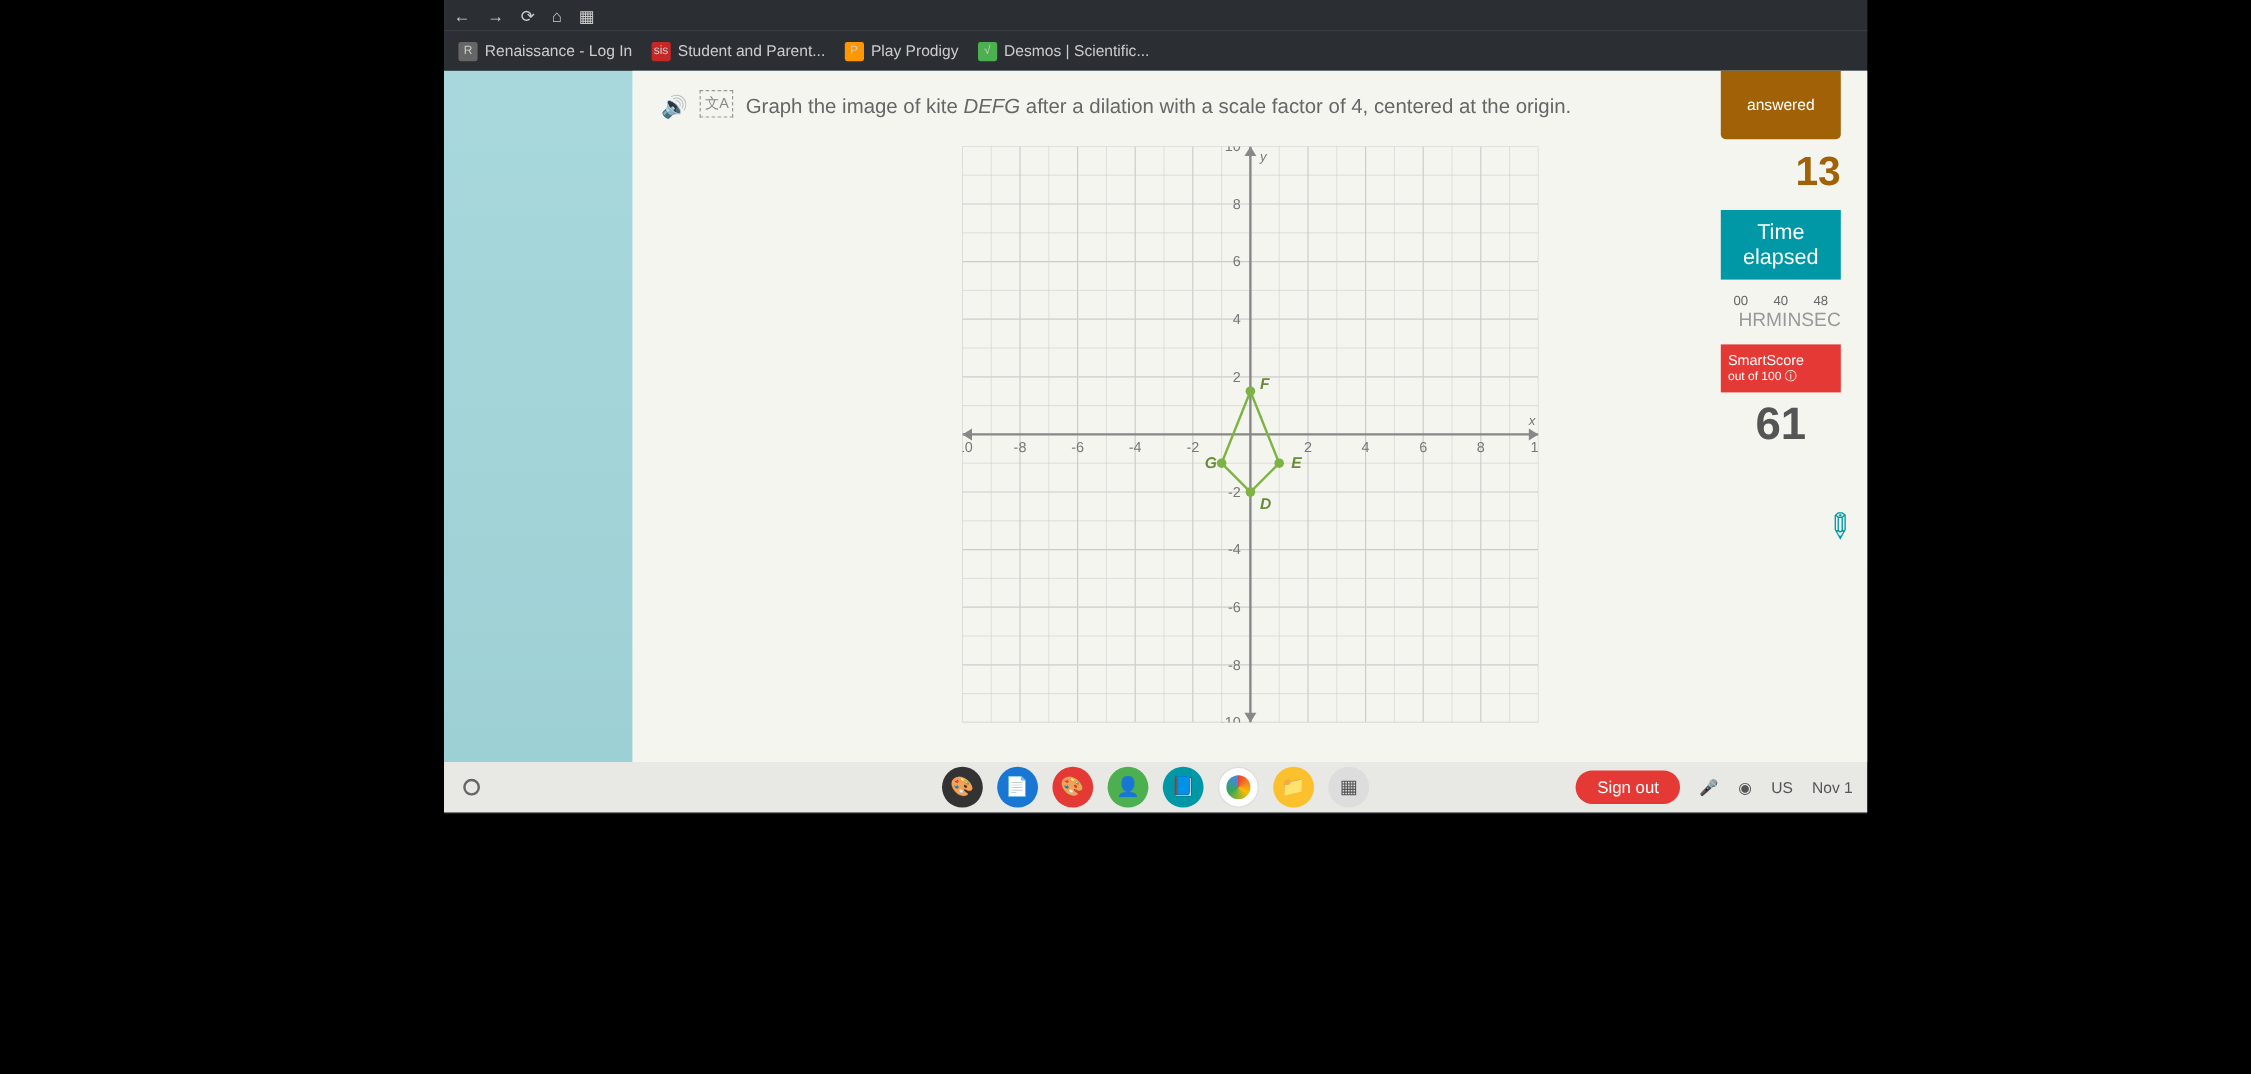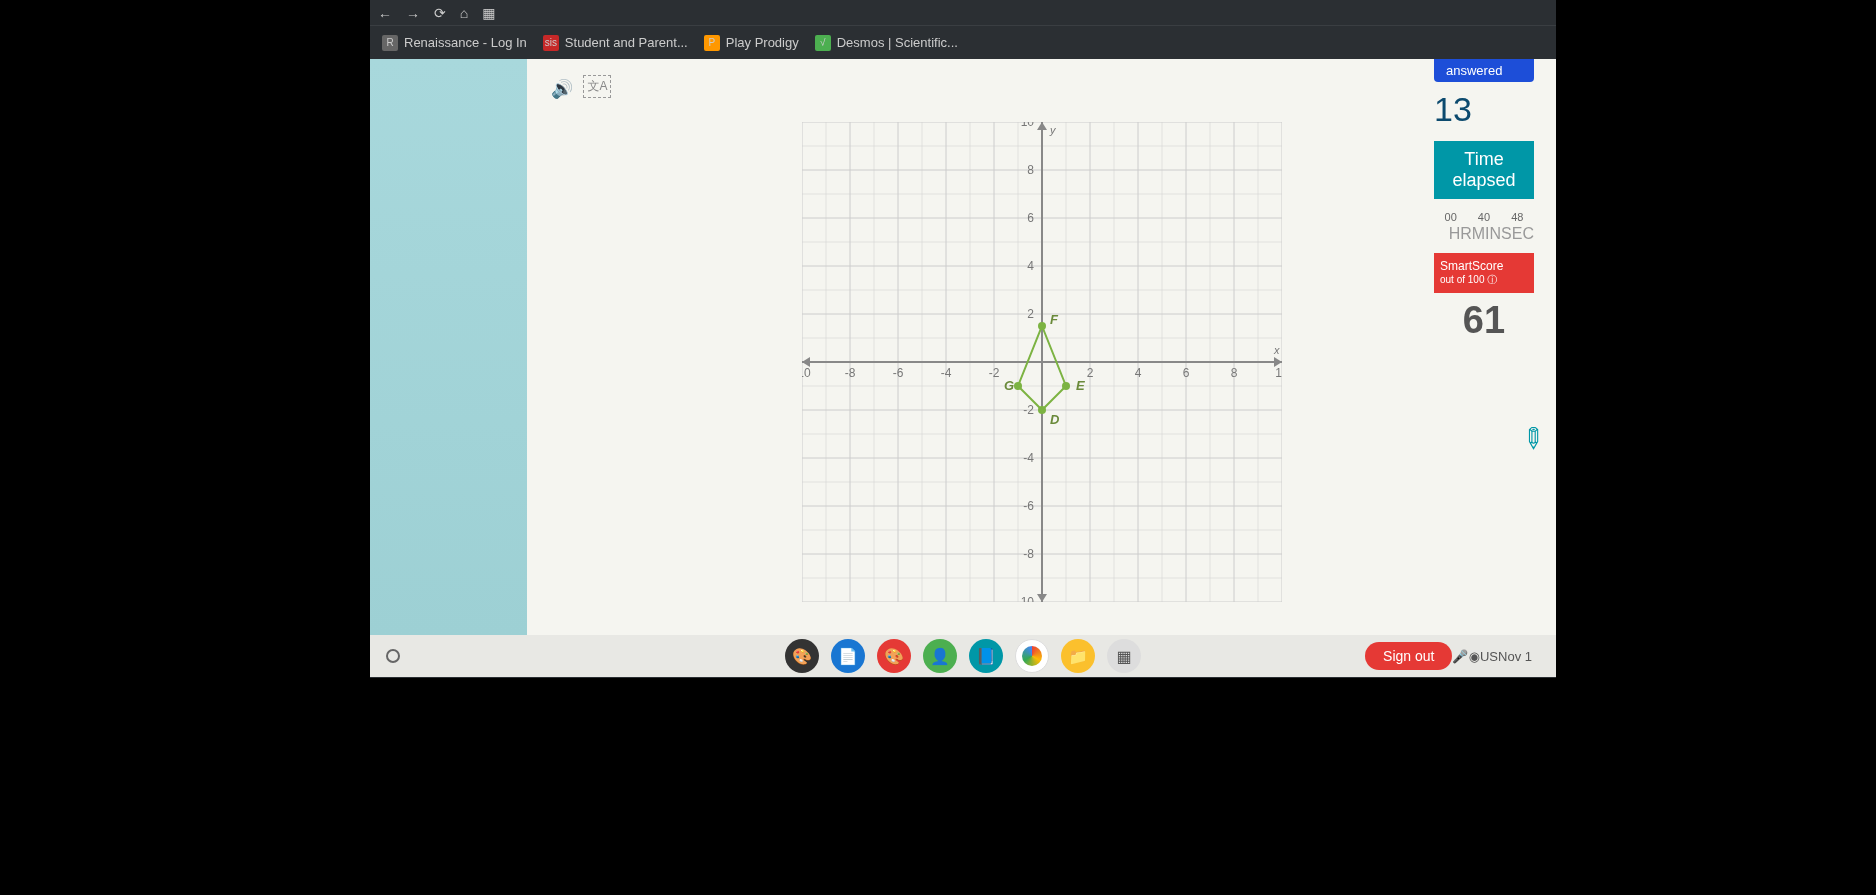--- a/index.html
+++ b/index.html
@@ -14,34 +14,34 @@
 .content{height:576px;background:linear-gradient(to bottom,#a8d8dc,#9dd0d4);display:flex}
 .left-pad{width:157px}
 .main{flex:1;background:#f5f5f0;padding:16px 24px;position:relative}
 .question{display:flex;align-items:flex-start;gap:10px;color:#555;font-size:17px;line-height:1.6}
 .q-icon{color:#4a9b9f;font-size:18px}
 .q-text{color:#666}
 .q-text i{font-style:italic}
 .graph-wrap{margin-top:18px;display:flex;justify-content:center}
 .graph{position:relative;width:480px;height:480px}
 .sidebar{position:absolute;right:22px;top:0;width:100px}
-.answered{background:#1d4ed8;color:#fff;font-size:13px;padding:4px 12px;text-align:left;border-radius:0 0 4px 4px}
-.big-num{font-size:34px;font-weight:normal;color:#0c4a6e;text-align:left;margin-top:8px}
+.answered{background:#a16207;color:#fff;font-size:13px;padding:21px 12px;text-align:center;border-radius:0 0 4px 4px}
+.big-num{font-size:34px;font-weight:bold;color:#a16207;text-align:right;margin-top:8px}
 .time-box{background:#0097a7;color:#fff;padding:8px;text-align:center;font-size:18px;margin-top:12px}
 .timer{display:flex;justify-content:space-around;margin-top:12px;font-size:11px;color:#666}
 .timer-lbl{display:flex;justify-content:flex-end;font-size:16px;color:#999;margin-top:2px}
 .smart{background:#e53935;color:#fff;padding:6px;text-align:left;font-size:12px;margin-top:10px}
 .smart .sub{font-size:10px}
 .score{font-size:38px;font-weight:bold;color:#555;text-align:center;margin-top:6px}
 .pencil{position:absolute;right:12px;bottom:180px;color:#0097a7;font-size:28px;transform:rotate(45deg)}
 .taskbar{height:42px;background:#e8e8e4;display:flex;align-items:center;padding:0 16px;position:relative}
 .launcher{width:14px;height:14px;border:2px solid #666;border-radius:50%}
 .tb-center{position:absolute;left:50%;transform:translateX(-50%);display:flex;gap:12px}
 .tb-icon{width:34px;height:34px;border-radius:50%;display:flex;align-items:center;justify-content:center;font-size:16px;color:#fff}
-.tb-right{position:absolute;right:24px;display:flex;align-items:center;font-size:13px;color:#555}
+.tb-right{position:absolute;right:12px;display:flex;align-items:center;gap:16px;font-size:13px;color:#555}
 .signout{background:#e53935;color:#fff;padding:6px 18px;border-radius:16px;font-size:14px}
 svg{display:block}
 </style>
 </head>
 <body>
 
 <div class="screen">
   <div class="browser-bar">
     <span class="nav-icon">←</span>
     <span class="nav-icon">→</span>
@@ -67,20 +67,23 @@
         <span>Desmos | Scientific...</span>
       </div>
   </div>
 
   <div class="content">
     <div class="left-pad"></div>
     <div class="main">
       <div class="question">
         <span class="q-icon">🔊</span>
         <span class="q-icon" style="border:1px dashed #999;padding:1px 3px;font-size:12px;color:#888">文A</span>
+        <div class="q-text">
+          <span>Graph the image of kite </span><i>DEFG</i><span> after a dilation with a scale factor of 4, centered at the origin.</span>
+        </div>
       </div>
 
       <div class="graph-wrap">
         <div class="graph">
           <svg id="graph-svg" width="480" height="480" viewBox="0 0 480 480">
               <line x1="0" y1="0" x2="0" y2="480" stroke="#ccc" stroke-width="1"></line>
               <line x1="24" y1="0" x2="24" y2="480" stroke="#ccc" stroke-width="0.5"></line>
               <line x1="48" y1="0" x2="48" y2="480" stroke="#ccc" stroke-width="1"></line>
               <line x1="72" y1="0" x2="72" y2="480" stroke="#ccc" stroke-width="0.5"></line>
               <line x1="96" y1="0" x2="96" y2="480" stroke="#ccc" stroke-width="1"></line>

